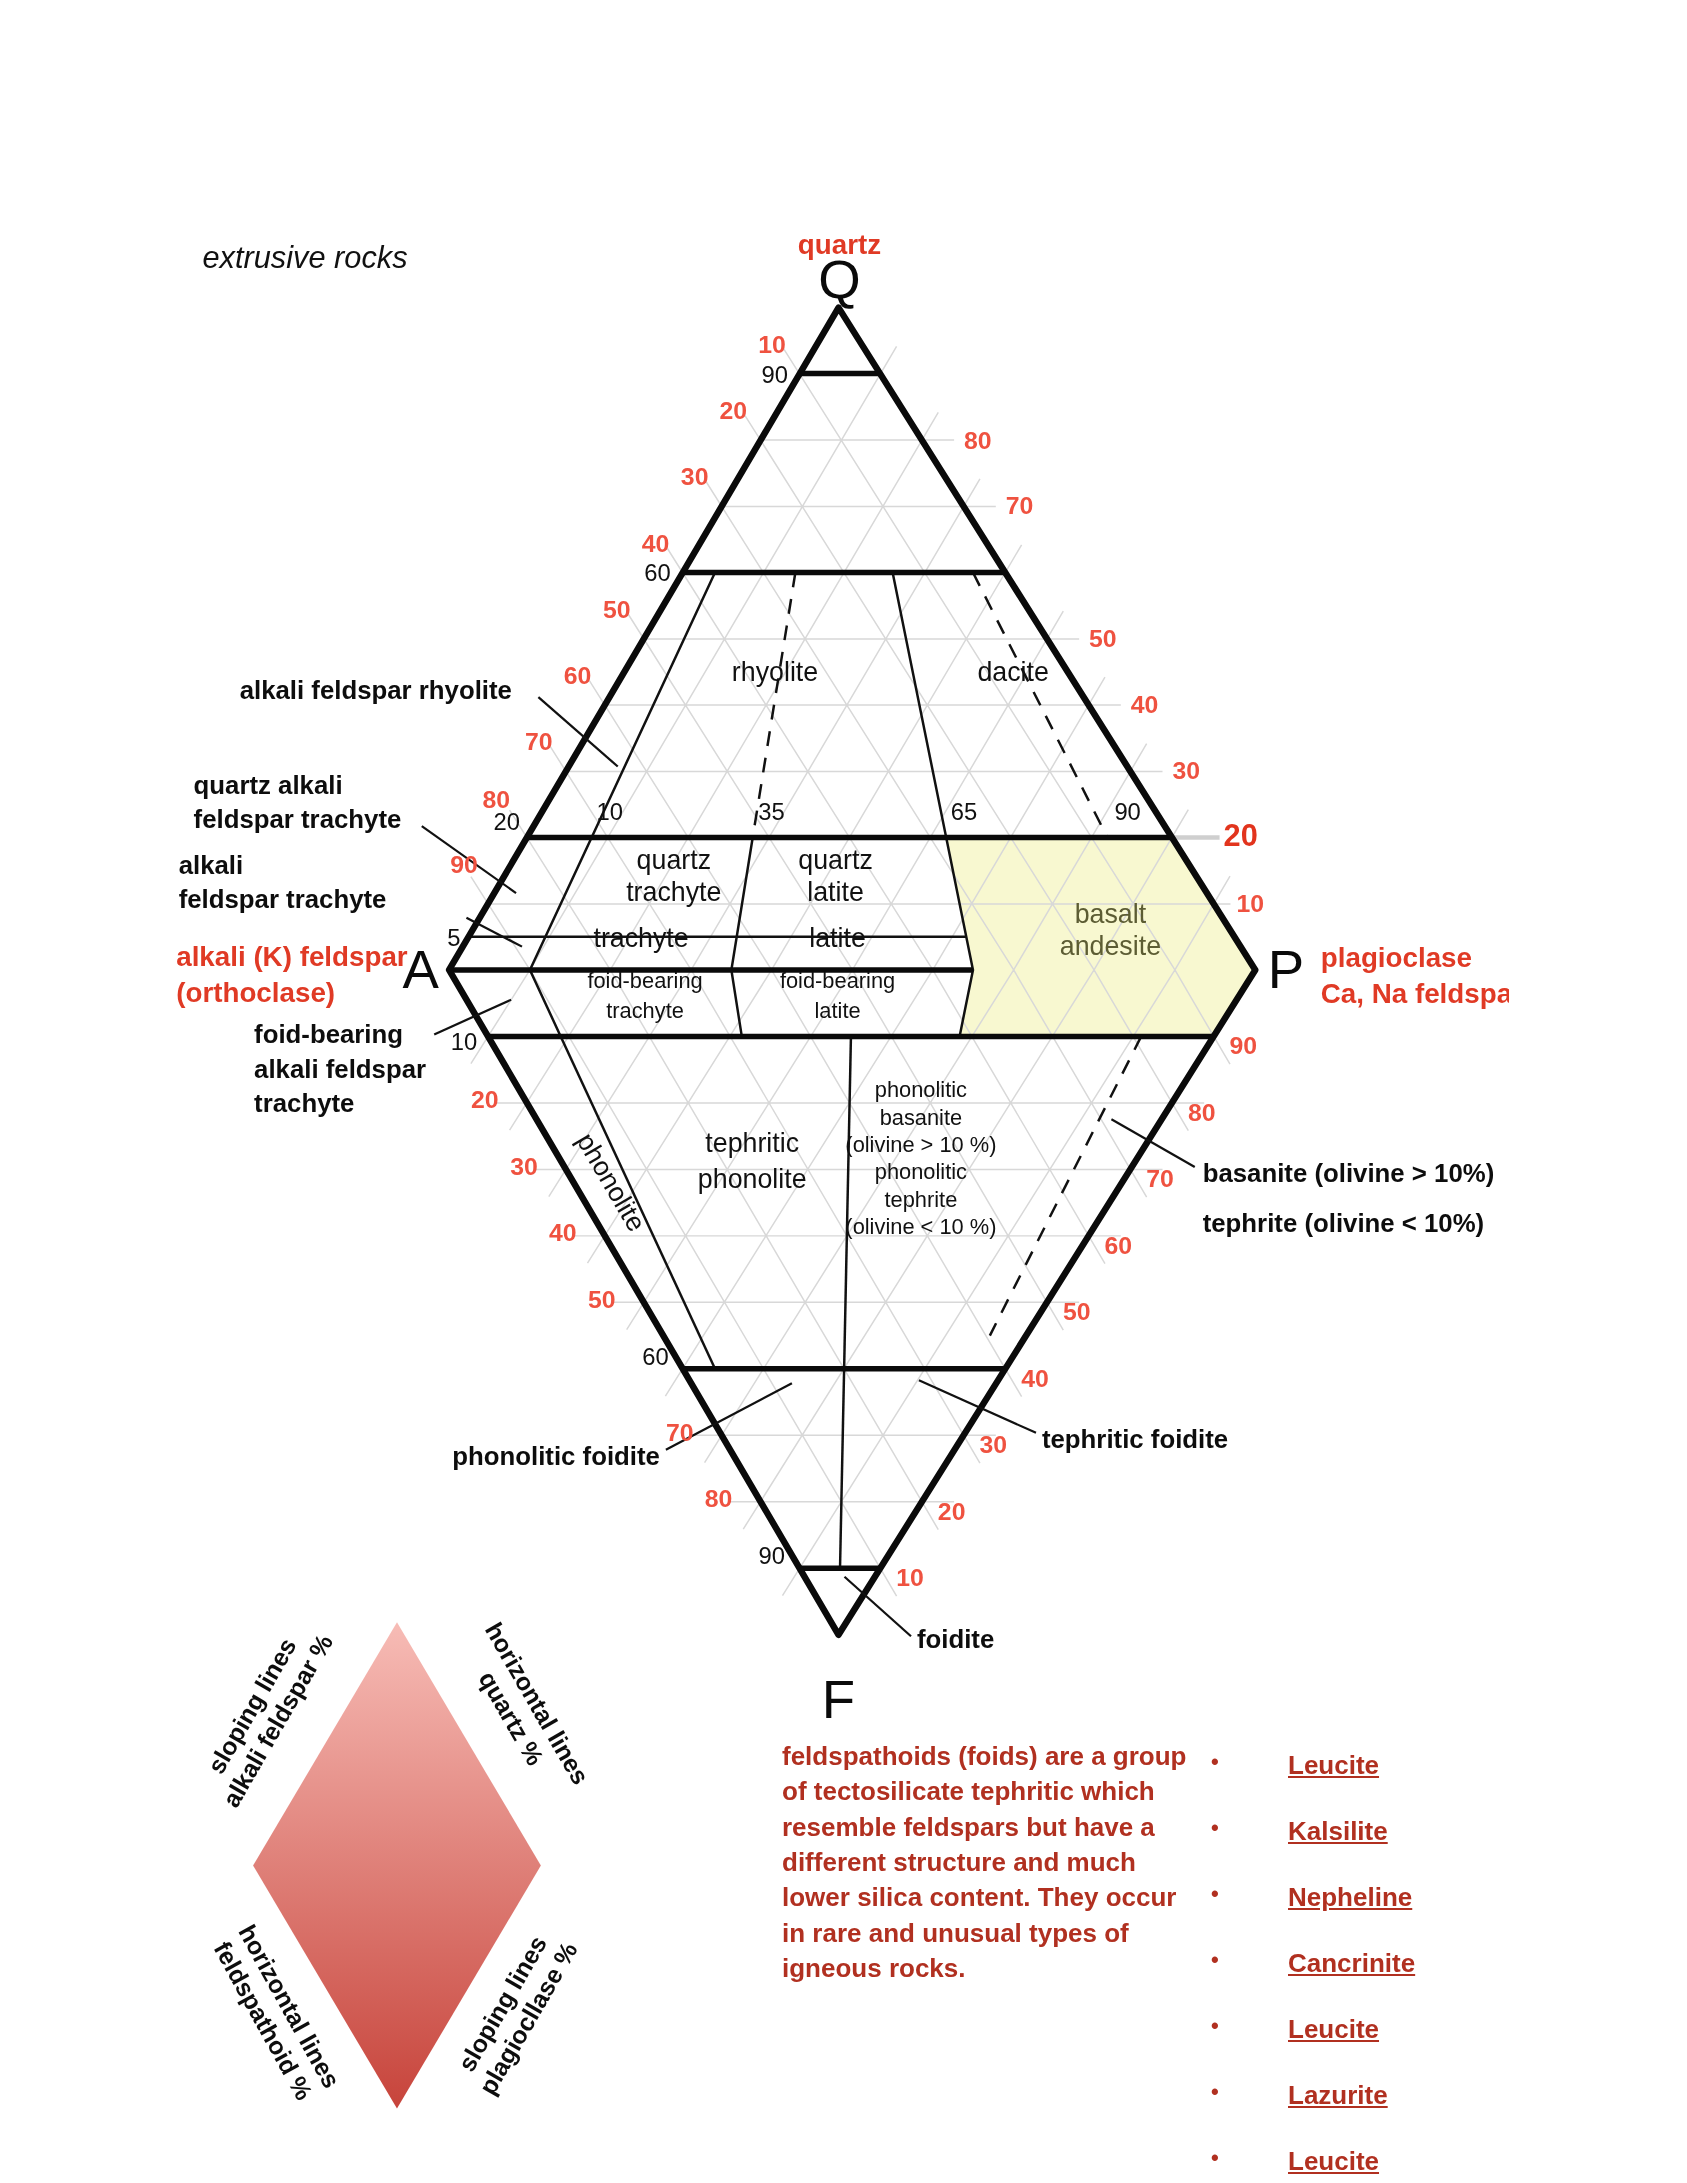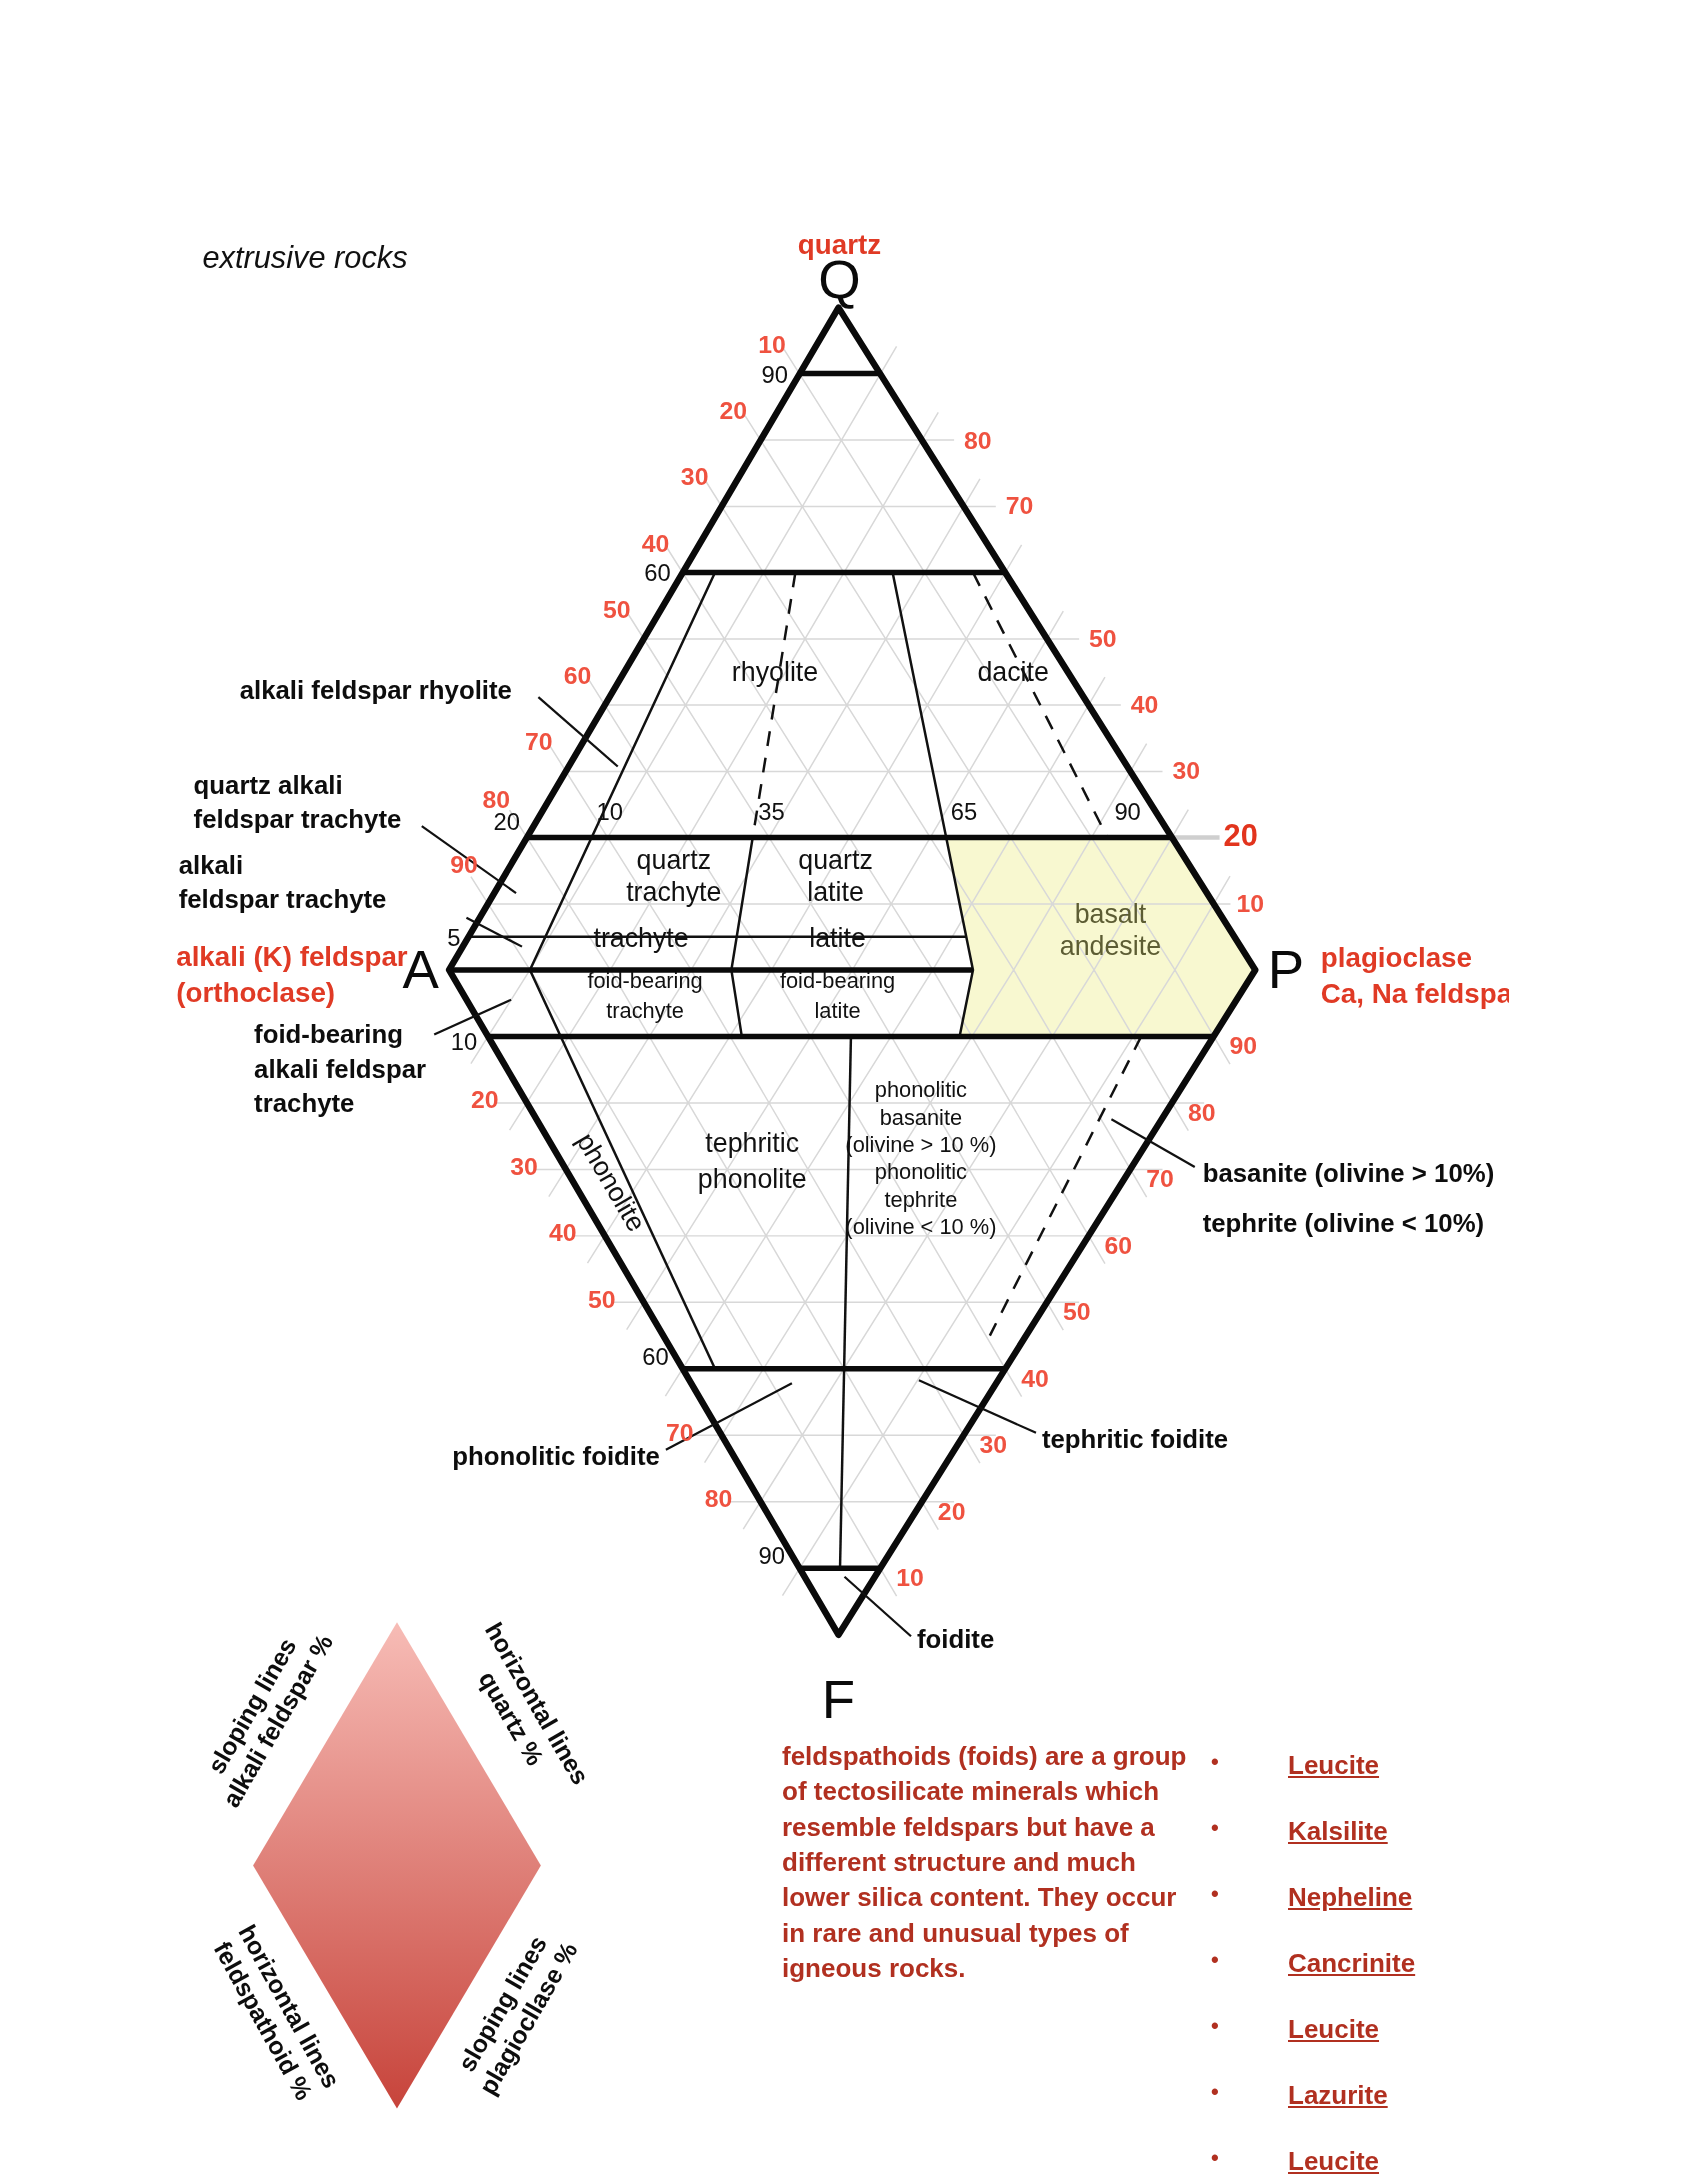--- a/index.html
+++ b/index.html
@@ -220,21 +220,21 @@
   <g transform="translate(545,4065) rotate(61)">
     <text class="legtxt" y="-26">horizontal lines</text>
     <text class="legtxt" y="34">feldspathoid %</text>
   </g>
   <g transform="translate(1050,4060) rotate(-60)">
     <text class="legtxt" y="-26">sloping lines</text>
     <text class="legtxt" y="34">plagiocllase  %</text>
   </g>
 </svg>
 
-<div id="foids-para">feldspathoids (foids) are a group of tectosilicate minerals which resemble feldspars but have a different structure and much lower silica content. They occur in rare and unusual types of igneous rocks.</div>
+<div id="foids-para">feldspathoids (foids) are a group of tectosilicate tephritic which resemble feldspars but have a different structure and much lower silica content. They occur in rare and unusual types of igneous rocks.</div>
 
 <ul id="mineral-list">
   <li><a>Leucite</a></li>
   <li><a>Kalsilite</a></li>
   <li><a>Nepheline</a></li>
   <li><a>Cancrinite</a></li>
   <li><a>Leucite</a></li>
   <li><a>Lazurite</a></li>
   <li><a>Leucite</a></li>
   <li><a>Sodalite</a></li>

